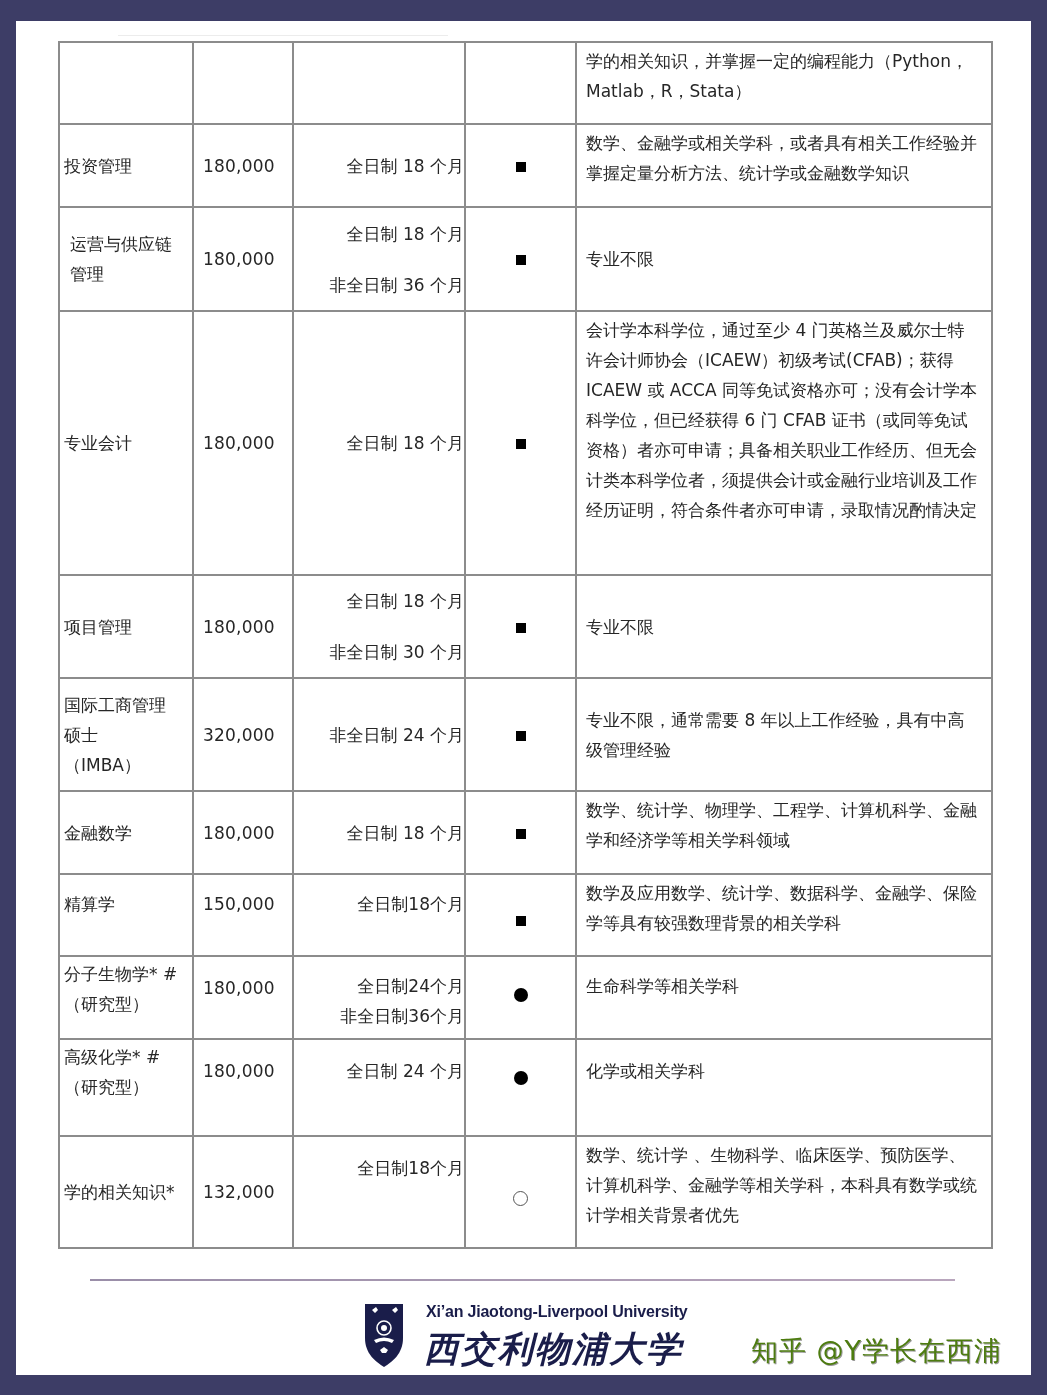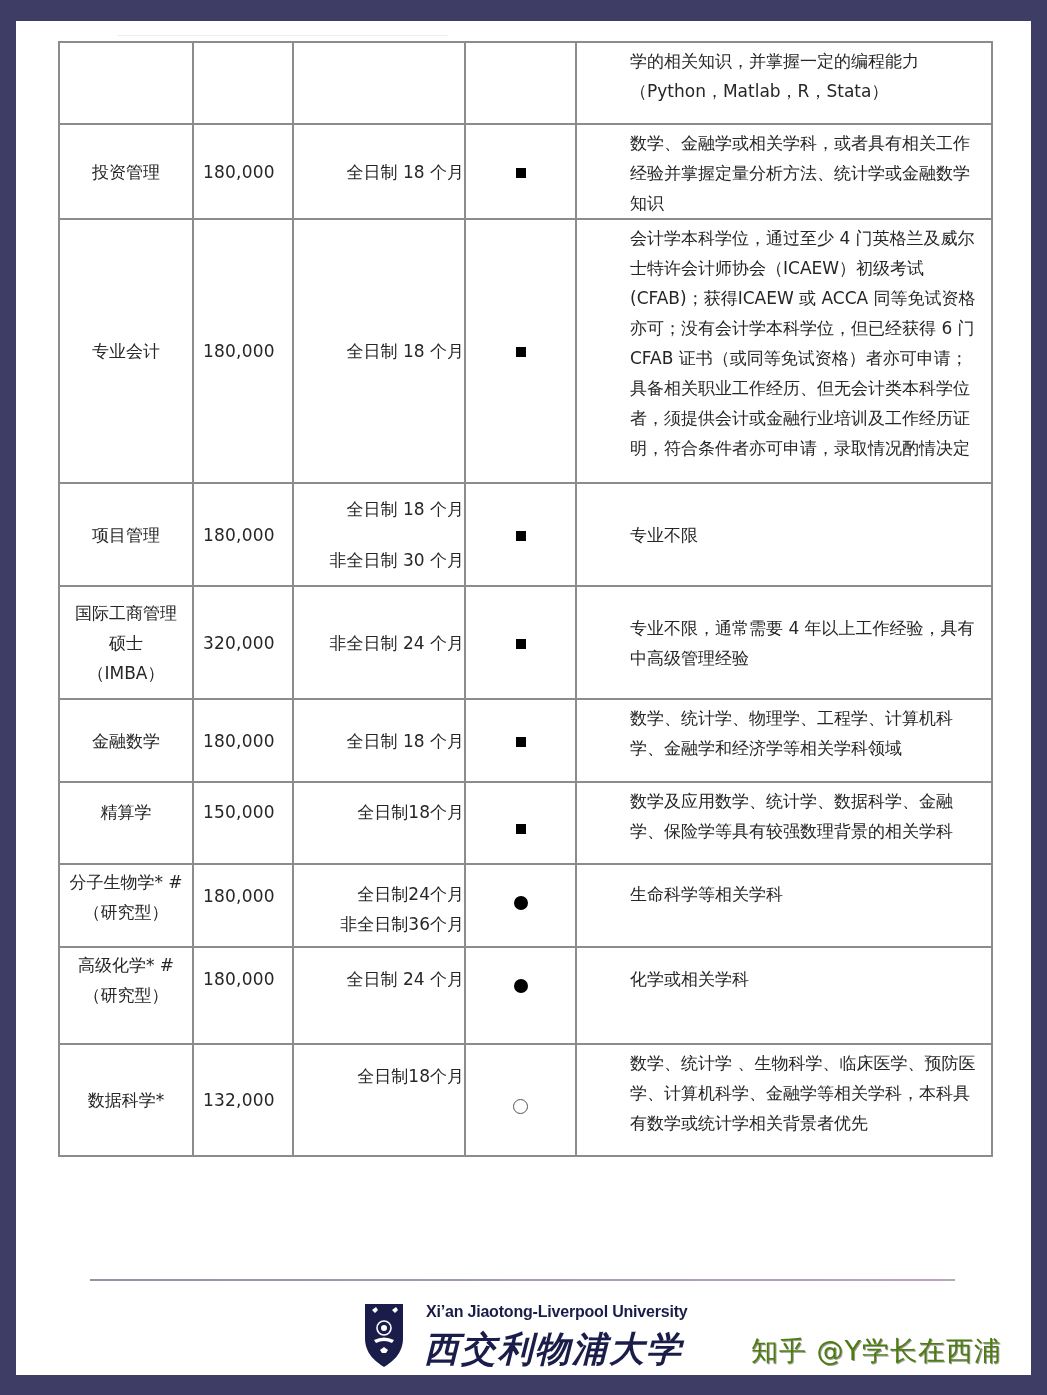--- a/index.html
+++ b/index.html
@@ -24,26 +24,26 @@
     table-layout: fixed;
     color: #262626;
     font-size: 17px;
   }
   table.programs td {
     border: 2px solid #8c8c8c;
     padding: 0;
     vertical-align: middle;
     line-height: 30px;
   }
-  .c-name { text-align: center; padding: 0 4px !important; margin-top: 48px; }
+  .c-name { text-align: left; padding: 0 4px !important; margin-top: 48px; }
   .c-fee { text-align: left; padding-left: 9px !important; letter-spacing: 0.2px; }
   .c-dur { text-align: right; }
   .c-mark { text-align: center; }
   .c-req { text-align: left; padding: 0 14px 0 9px !important; vertical-align: top !important; }
-  .c-req .req-text { display: block; padding-top: 3px; margin-left: 44px; }
+  .c-req .req-text { display: block; padding-top: 3px; }
   .dur-line { display: block; }
   .dur-gap { height: 21px; }
   .mark { display: inline-block; }
   .mark.square { width: 10px; height: 10px; background: #000; }
   .mark.dot { width: 14px; height: 14px; background: #000; border-radius: 50%; }
   .mark.ring { width: 15px; height: 15px; border: 1.5px solid #555; border-radius: 50%; box-sizing: border-box; }
   .footer-rule {
     position: absolute; left: 74px; top: 1258px; width: 865px; height: 2px;
     background: linear-gradient(to right, #9a8ea8, #b9a6bd);
   }
@@ -99,20 +99,35 @@
         <td class="c-fee">180,000</td>
         <td class="c-dur">
             <span class="dur-line">全日制 18 个月</span>
           </td>
         <td class="c-mark"><span class="mark square"></span></td>
         <td class="c-req">
             <span class="req-text">数学、金融学或相关学科，或者具有相关工作经验并掌握定量分析方法、统计学或金融数学知识</span>
           </td>
       </tr>
 
+      <tr style="height:104px">
+        <td class="c-name">
+            <span style="display:block;padding:0 6px">运营与供应链管理</span>
+          </td>
+        <td class="c-fee">180,000</td>
+        <td class="c-dur">
+          <span class="dur-line">全日制 18 个月</span>
+          <span class="dur-line dur-gap"></span>
+          <span class="dur-line">非全日制 36 个月</span>
+        </td>
+        <td class="c-mark"><span class="mark square"></span></td>
+        <td class="c-req" style="vertical-align:middle !important">
+            <span class="req-text" style="padding-top:0">专业不限</span>
+          </td>
+      </tr>
 
       <tr style="height:264px">
         <td class="c-name">专业会计</td>
         <td class="c-fee">180,000</td>
         <td class="c-dur">
             <span class="dur-line">全日制 18 个月</span>
           </td>
         <td class="c-mark"><span class="mark square"></span></td>
         <td class="c-req">
             <span class="req-text">会计学本科学位，通过至少 4 门英格兰及威尔士特许会计师协会（ICAEW）初级考试(CFAB)；获得ICAEW 或 ACCA 同等免试资格亦可；没有会计学本科学位，但已经获得 6 门 CFAB 证书（或同等免试资格）者亦可申请；具备相关职业工作经历、但无会计类本科学位者，须提供会计或金融行业培训及工作经历证明，符合条件者亦可申请，录取情况酌情决定</span>
@@ -138,21 +153,21 @@
           <span class="dur-line">国际工商管理</span>
           <span class="dur-line">硕士</span>
           <span class="dur-line">（IMBA）</span>
         </td>
         <td class="c-fee">320,000</td>
         <td class="c-dur">
             <span class="dur-line">非全日制 24 个月</span>
           </td>
         <td class="c-mark"><span class="mark square"></span></td>
         <td class="c-req" style="vertical-align:middle !important">
-            <span class="req-text" style="padding-top:0">专业不限，通常需要 4 年以上工作经验，具有中高级管理经验</span>
+            <span class="req-text" style="padding-top:0">专业不限，通常需要 8 年以上工作经验，具有中高级管理经验</span>
           </td>
       </tr>
 
       <tr style="height:83px">
         <td class="c-name">金融数学</td>
         <td class="c-fee">180,000</td>
         <td class="c-dur">
             <span class="dur-line">全日制 18 个月</span>
           </td>
         <td class="c-mark"><span class="mark square"></span></td>
@@ -198,21 +213,21 @@
         <td class="c-dur" style="vertical-align:top;padding-top:16px !important">
             <span class="dur-line">全日制 24 个月</span>
           </td>
         <td class="c-mark" style="vertical-align:top;padding-top:24px !important"><span class="mark dot"></span></td>
         <td class="c-req" style="vertical-align:top;padding-top:16px !important">
             <span class="req-text" style="padding-top:0">化学或相关学科</span>
           </td>
       </tr>
 
       <tr style="height:112px">
-        <td class="c-name">数据科学*</td>
+        <td class="c-name">学的相关知识*</td>
         <td class="c-fee">132,000</td>
         <td class="c-dur" style="vertical-align:top;padding-top:16px !important">
             <span class="dur-line">全日制18个月</span>
           </td>
         <td class="c-mark" style="padding-top:16px !important"><span class="mark ring"></span></td>
         <td class="c-req">
             <span class="req-text">数学、统计学 、生物科学、临床医学、预防医学、计算机科学、金融学等相关学科，本科具有数学或统计学相关背景者优先</span>
           </td>
       </tr>
     </tbody>

